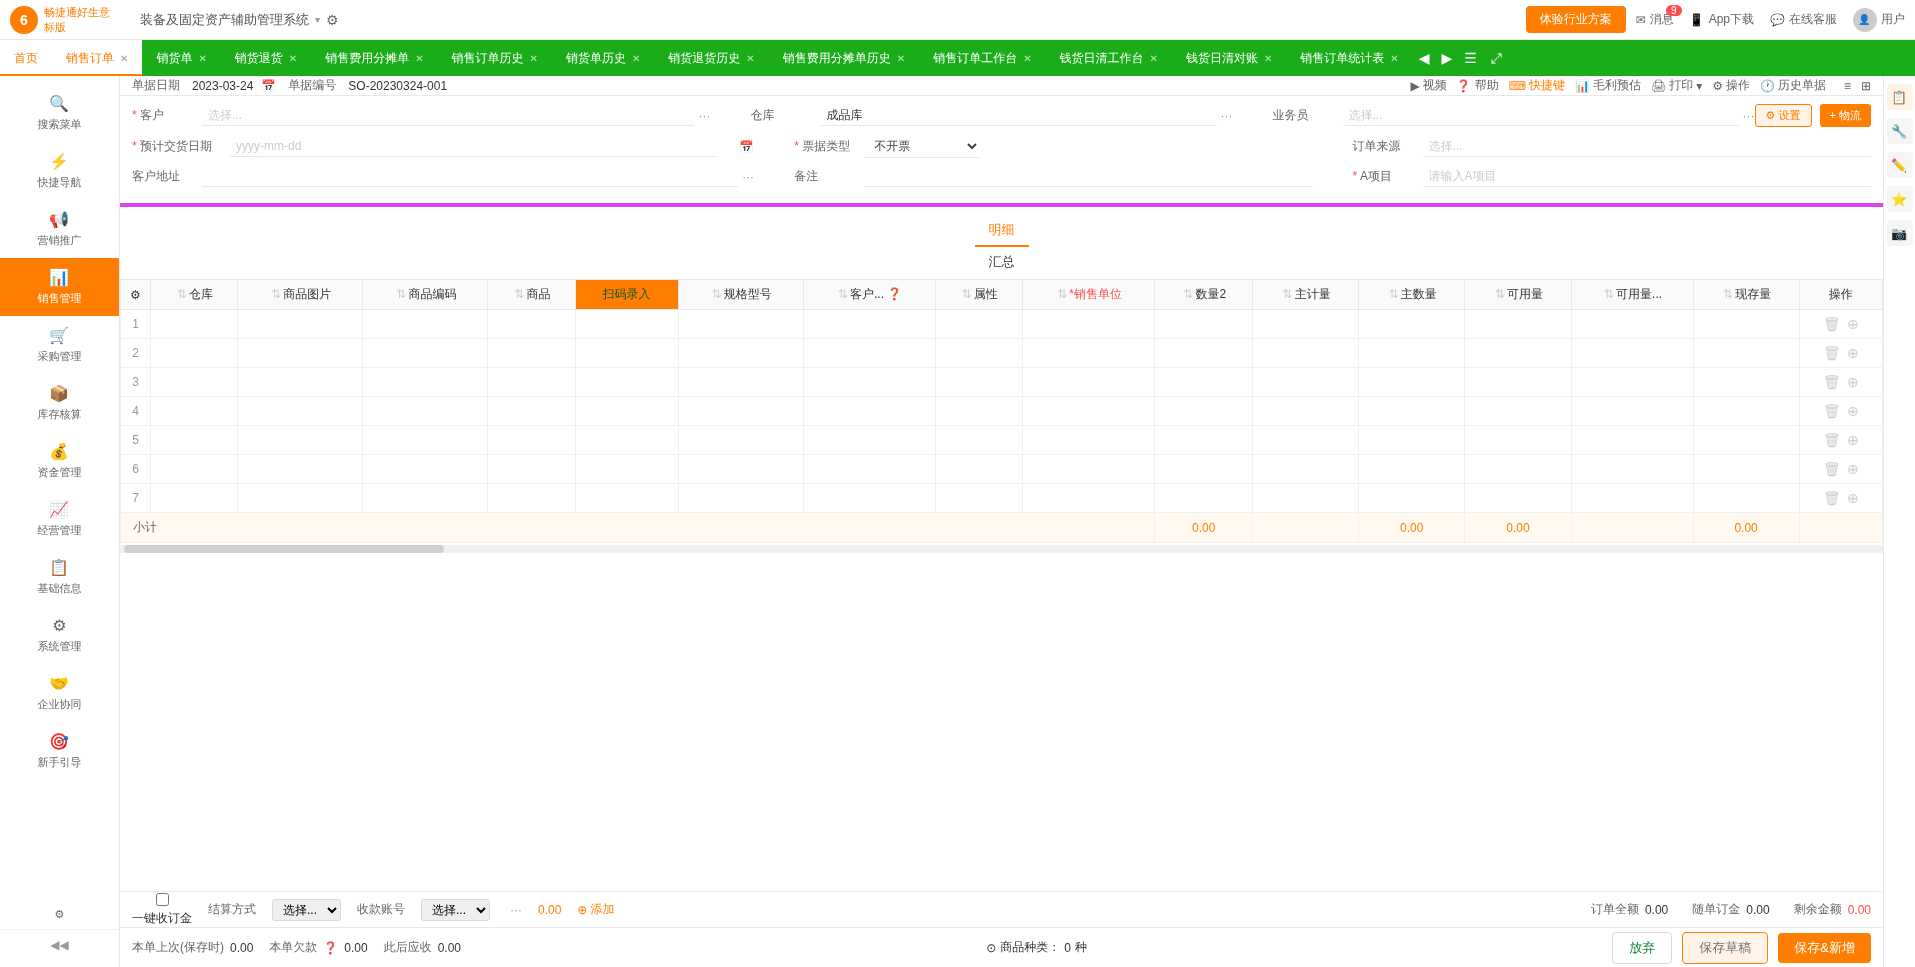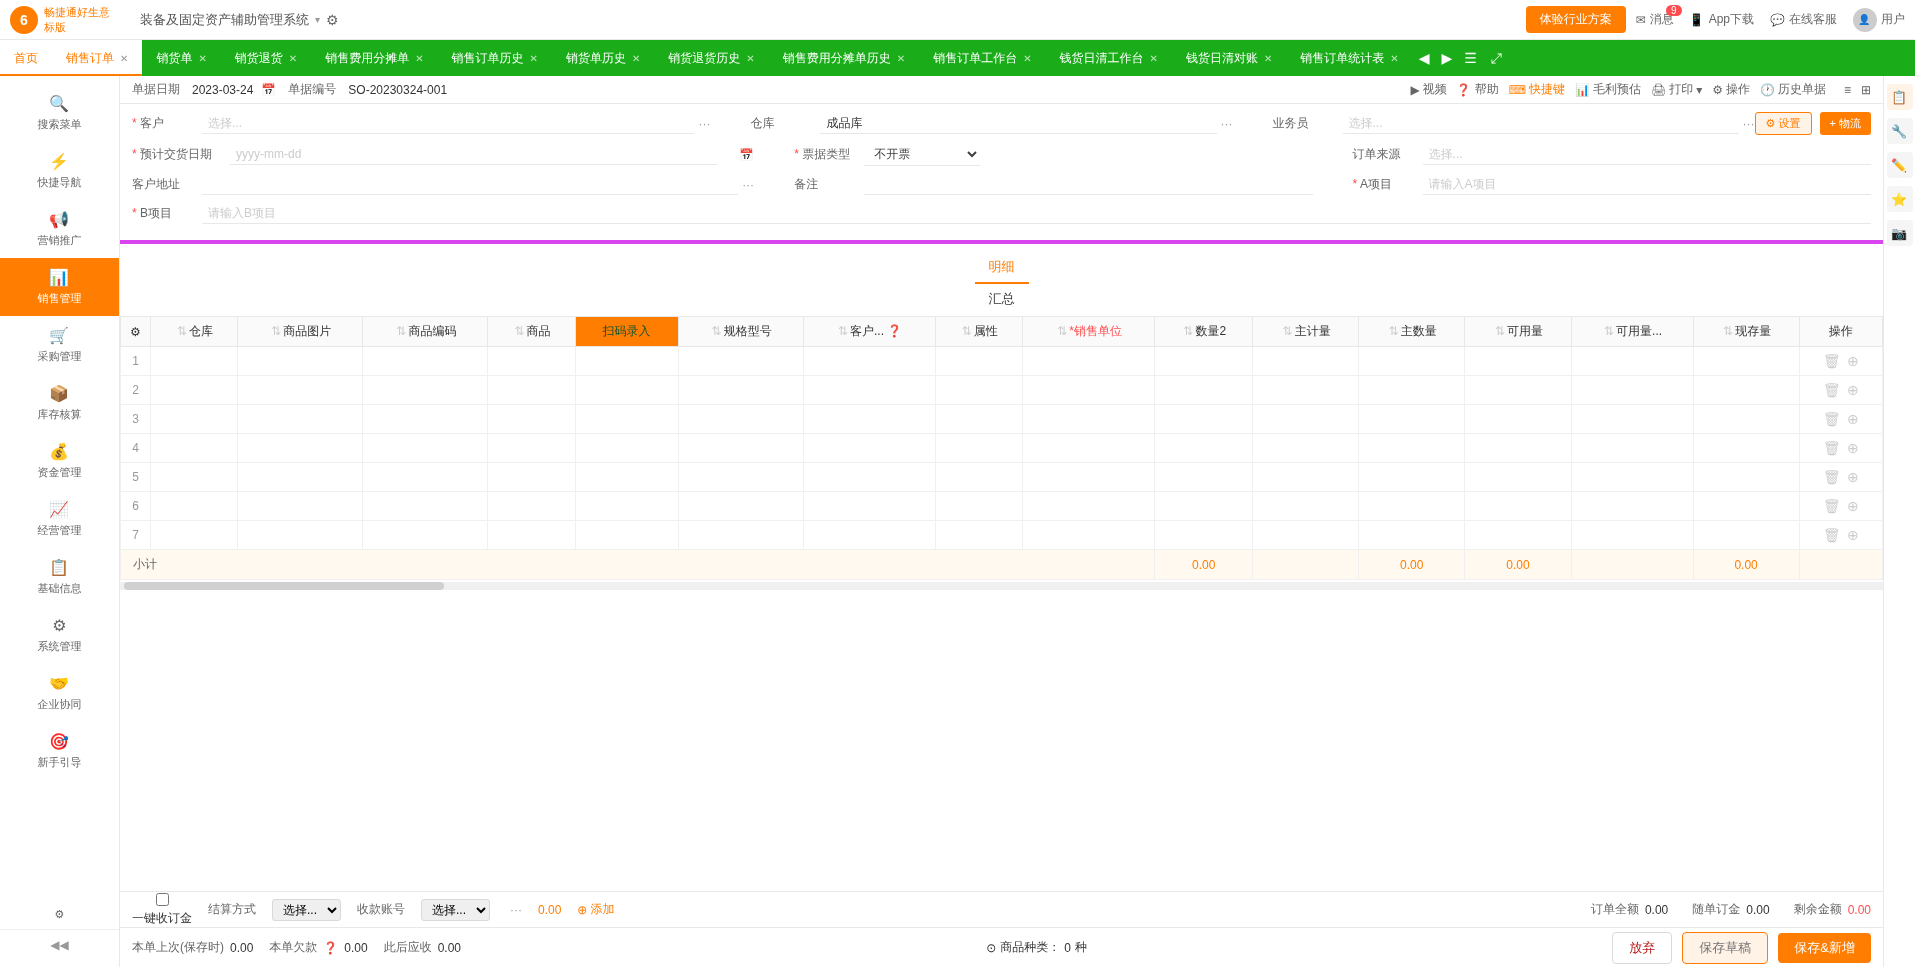--- a/index.html
+++ b/index.html
@@ -40,21 +40,21 @@
     .sidebar-item.active { color: #fff; background: #ff7d00; }
     .sidebar-icon { font-size: 16px; }
     .sidebar-bottom { margin-top: auto; padding: 8px 0; }
     .sidebar-bottom-item { display: flex; flex-direction: column; align-items: center; padding: 8px 0; cursor: pointer; color: #666; font-size: 11px; gap: 4px; }
     .collapse-btn { display: flex; align-items: center; justify-content: center; height: 30px; cursor: pointer; color: #999; border-top: 1px solid #f0f0f0; }
 
     
     .content { flex: 1; display: flex; flex-direction: column; overflow: hidden; background: #f5f5f5; }
 
     
-    .toolbar { height: 28px; background: #fff; display: flex; align-items: center; padding: 0 12px; gap: 12px; border-bottom: 1px solid #e8e8e8; font-size: 12px; }
+    .toolbar { height: 20px; background: #fff; display: flex; align-items: center; padding: 0 12px; gap: 12px; border-bottom: 1px solid #e8e8e8; font-size: 12px; }
     .toolbar-label { color: #666; }
     .toolbar-value { color: #333; font-weight: 500; }
     .toolbar-date { display: flex; align-items: center; gap: 4px; }
     .toolbar-right { margin-left: auto; display: flex; align-items: center; gap: 10px; }
     .toolbar-btn { display: flex; align-items: center; gap: 3px; cursor: pointer; color: #666; font-size: 12px; }
     .toolbar-btn.orange { color: #ff7d00; }
     .form-row { display: flex; align-items: center; margin-bottom: 8px; gap: 0; }
     .form-field { display: flex; align-items: center; flex: 1; min-width: 0; }
     .form-label { color: #666; white-space: nowrap; min-width: 70px; font-size: 12px; }
     .form-label.required::before { content: '* '; color: #ff4d4f; }
@@ -92,21 +92,21 @@
     
     .right-summary { margin-left: auto; display: flex; align-items: center; gap: 24px; font-size: 12px; }
     .summary-item { display: flex; align-items: center; gap: 6px; }
     .summary-label { color: #666; }
     .summary-value { color: #333; font-weight: 500; }
 
     
     .footer { height: 40px; background: #fff; border-top: 1px solid #e8e8e8; display: flex; align-items: center; padding: 0 12px; gap: 16px; font-size: 12px; }
     .footer-info { display: flex; align-items: center; gap: 6px; color: #666; }
     .footer-right { margin-left: auto; display: flex; align-items: center; gap: 10px; }
-    .footer-btn { padding: 6px 16px; border-radius: 4px; cursor: pointer; font-size: 13px; border: 1px solid #d9d9d9; background: #fff; color: #b91c1c; }
+    .footer-btn { padding: 6px 16px; border-radius: 4px; cursor: pointer; font-size: 13px; border: 1px solid #d9d9d9; background: #fff; color: #15803d; }
     .footer-btn.primary { background: #fff3e8; color: #737373; border-color: #ff7d00; }
     .footer-btn.danger { background: #ff7d00; color: #fff; border: none; }
     .footer-merchandise { margin-left: auto; color: #666; display: flex; align-items: center; gap: 4px; }
     .footer-merchandise span { color: #333; }
 
     
     .right-sidebar { width: 32px; background: #fff; border-left: 1px solid #e8e8e8; display: flex; flex-direction: column; align-items: center; padding: 8px 0; gap: 8px; }
     .right-icon { width: 26px; height: 26px; background: #f5f5f5; border-radius: 4px; display: flex; align-items: center; justify-content: center; cursor: pointer; color: #666; font-size: 13px; }
     .right-icon.active { background: #fff3e8; color: #ff7d00; }
 
@@ -383,26 +383,20 @@
             <span class="form-label">备注</span>
             <input class="form-input" type="text" placeholder="" style="">
           </div>
           <div style="width:40px;"></div>
           <div class="form-field" style="flex:1;">
             <span class="form-label required">A项目</span>
             <input class="form-input" type="text" placeholder="请输入A项目" style="">
           </div>
         </div>
 
-        <div class="form-row">
-          <div class="form-field" style="flex:1.2;">
-            <span class="form-label required">B项目</span>
-            <input class="form-input" type="text" placeholder="请输入B项目" style="">
-          </div>
-        </div>
       </div>
 
       <div class="detail-tabs">
         <div class="detail-tab active">明细</div>
         <div class="detail-tab">汇总</div>
       </div>
 
       <div class="table-container" style="flex:1; overflow:auto; background:#fff;">
         <table class="data-table">
           <thead>

